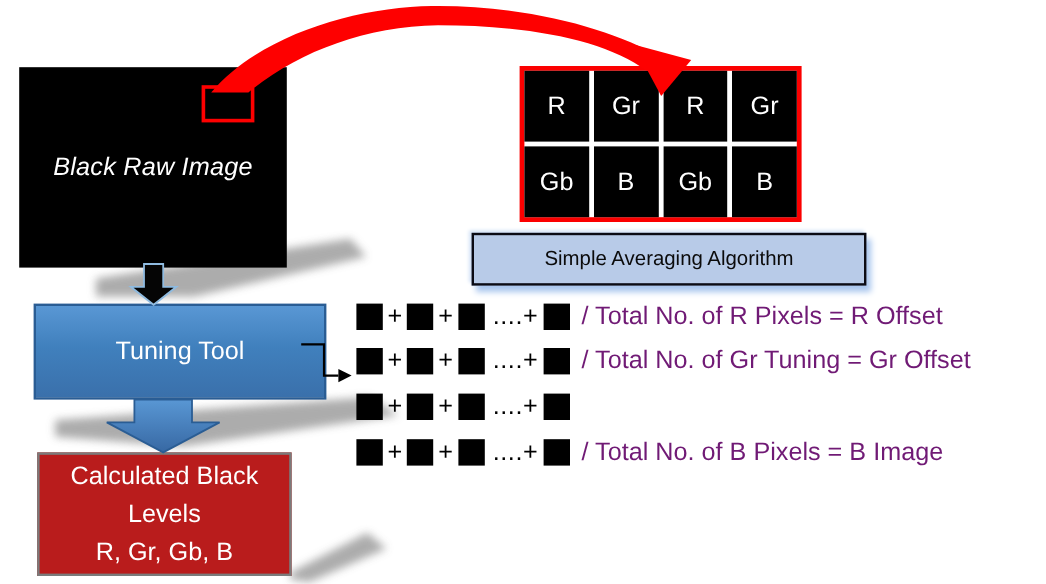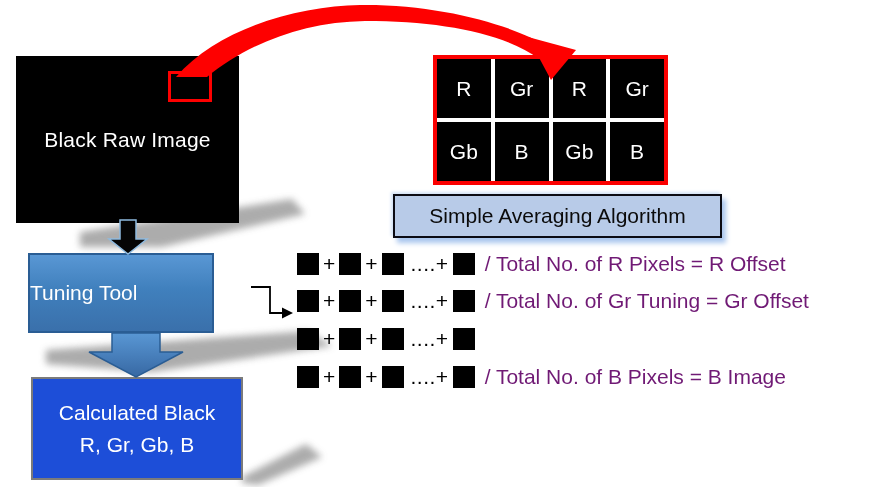--- a/index.html
+++ b/index.html
@@ -10,39 +10,39 @@
   }
   .layer { position:absolute; left:0; top:0; width:872px; height:487px; }
   .layer.svg { pointer-events:none; }
 
   
   .black-rect {
     position:absolute; left:16px; top:56px; width:223px; height:167px;
     background:#000; z-index:2;
     display:flex; align-items:center; justify-content:center;
   }
-  .black-rect .lbl { color:#fff; font-size:21px; letter-spacing:0.2px; }
+  .black-rect .lbl { color:#fff; font-size:21px; letter-spacing:0.2px;font-style:italic; }
   .sample-outline {
     position:absolute; left:152px; top:15px; width:44px; height:31px;
     border:3px solid #fe0000; background:transparent;
   }
 
   
   .tuning-box {
-    position:absolute; left:28px; top:253px; width:186px; height:80px;
+    position:absolute; left:28px; top:253px; width:244px; height:80px;
     background:linear-gradient(180deg,#5997d4 0%, #4080bd 45%, #3a70ab 100%);
     border:2px solid #2a5d94; z-index:2;
-    display:flex; align-items:center; justify-content:flex-start;
+    display:flex; align-items:center; justify-content:center;
   }
   .tuning-box .lbl { color:#fff; font-size:21px; }
 
   
   .gray-box {
     position:absolute; left:31px; top:377px; width:212px; height:103px;
-    background:#1d4ed8; border:2px solid #7b7b7b; z-index:2;
+    background:#b91c1c; border:2px solid #7b7b7b; z-index:2;
     display:flex; flex-direction:column; align-items:center; justify-content:center;
   }
   .gray-box .line { color:#fff; font-size:21px; line-height:32px; }
 
   
   .bayer {
     position:absolute; left:433px; top:55px; width:235px; height:130px;
     border:4px solid #fb0000; background:#fff; z-index:2;
     display:grid; grid-template-columns:repeat(4,1fr); grid-template-rows:repeat(2,1fr);
     gap:4px;
@@ -52,21 +52,21 @@
     display:flex; align-items:center; justify-content:center;
   }
 
   
   .algo-box {
     position:absolute; left:393px; top:194px; width:329px; height:44px;
     background:#b8cbe8; border:2px solid #0b0b14; z-index:2;
     box-shadow:4px 5px 5px #a9c6ee, -2px -2px 3px #d3e2f6;
     display:flex; align-items:center; justify-content:center;
   }
-  .algo-box .lbl { color:#0b0b0b; font-size:21px; }
+  .algo-box .lbl { color:#0b0b0b; font-size:17px; }
 
   
   .equations { position:absolute; left:297px; top:252px; z-index:2; width:575px; }
   .eq-row { position:absolute; left:0; height:24px; display:flex; align-items:center; white-space:nowrap; }
   .eq-row.r0 { top:0px; } .eq-row.r1 { top:37px; } .eq-row.r2 { top:75px; } .eq-row.r3 { top:113px; }
   .sq { width:22px; height:22px; background:#000; display:inline-block; flex:0 0 auto; }
   .plus { font-size:21px; color:#000; margin:0 4px; }
   .dots { font-size:21px; color:#000; margin:0 4px 0 7px; letter-spacing:0.5px; }
   .eq-text { font-size:21px; color:#701a75; margin-left:10px; }
 </style>
@@ -90,20 +90,21 @@
     <span class="lbl">Black Raw Image</span>
     <div class="sample-outline"></div>
   </div>
 
   <div class="tuning-box">
     <span class="lbl">Tuning Tool</span>
   </div>
 
   <div class="gray-box">
     <span class="line">Calculated Black</span>
+    <span class="line">Levels</span>
     <span class="line">R, Gr, Gb, B</span>
   </div>
 
   <div class="bayer">
     <div class="cell">R</div>
     <div class="cell">Gr</div>
     <div class="cell">R</div>
     <div class="cell">Gr</div>
     <div class="cell">Gb</div>
     <div class="cell">B</div>

